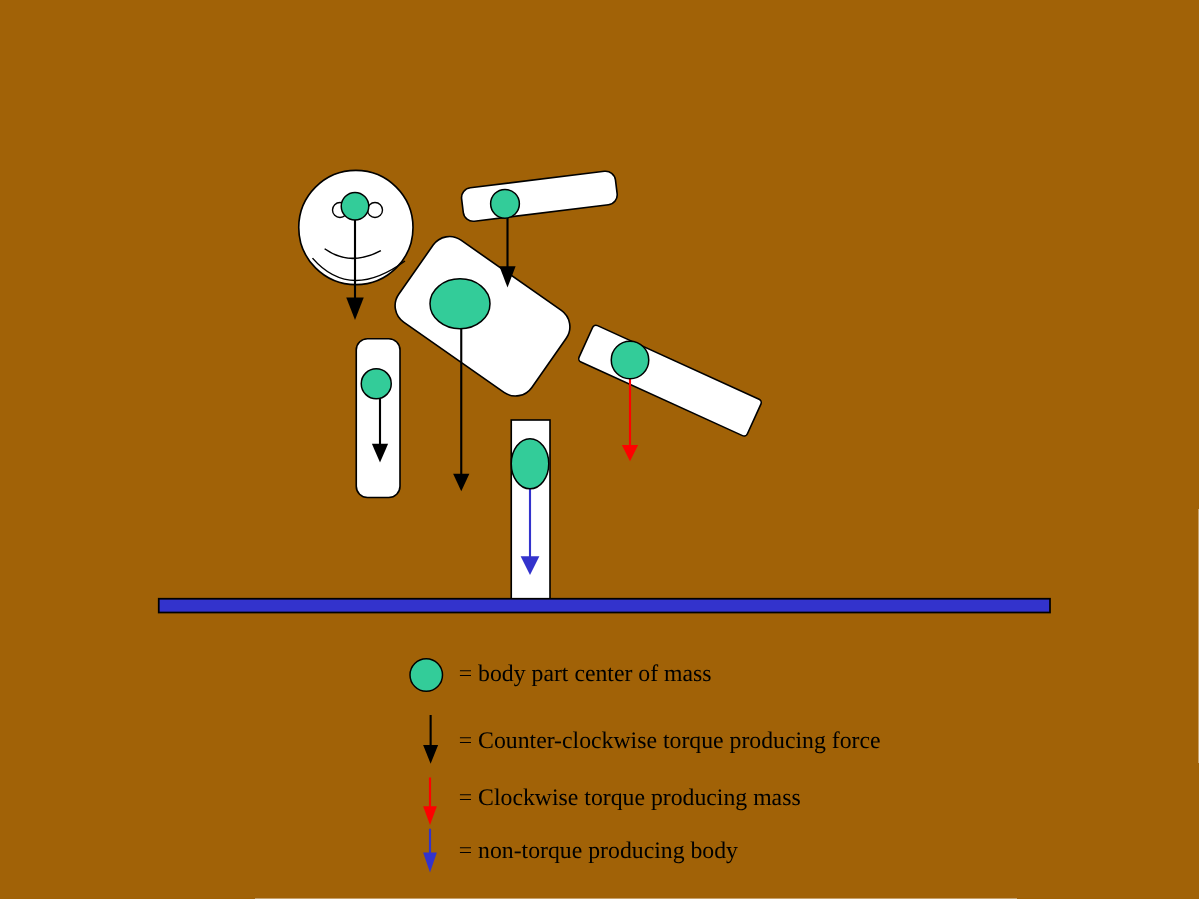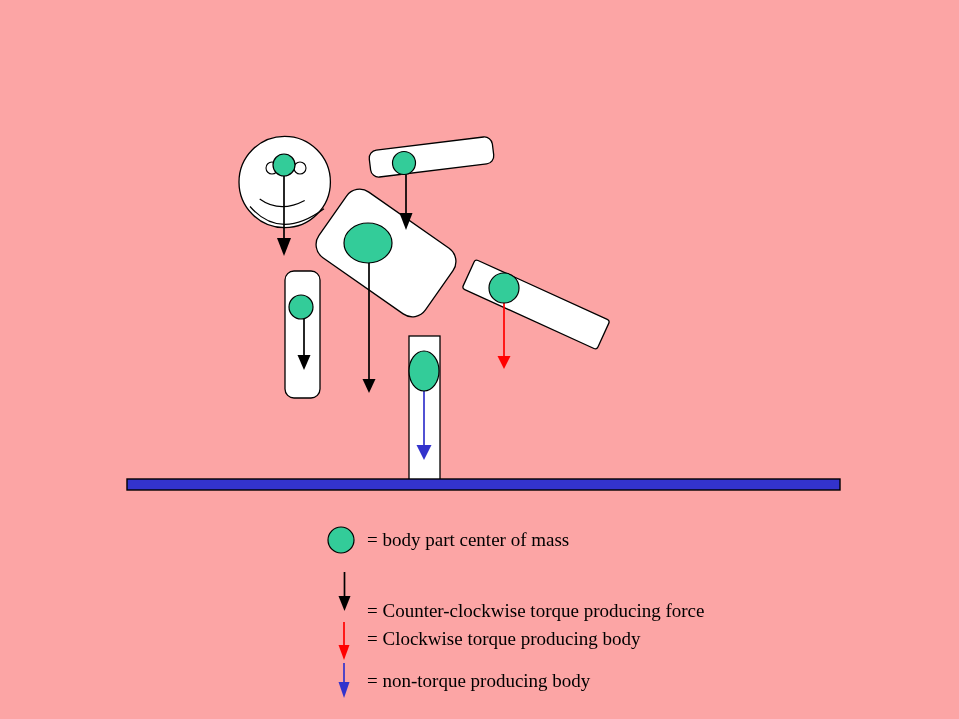--- a/index.html
+++ b/index.html
@@ -16,21 +16,21 @@
     --ccw-force-black: #000000;
     --cw-force-red: #FF0000;
     --nontorque-force-blue: #3333CC;
     --ground-blue: #3333CC;
     --outline-black: #000000;
   }
   .stage {
     position: relative;
     width: 959px;
     height: 719px;
-    background: #fca5a5;
+    background: #a16207;
   }
   svg { position: absolute; left: 0; top: 0; }
 
   
   .seg   { fill: #ffffff; stroke: var(--outline-black); stroke-width: 1.3; }
   .face  { fill: none;    stroke: var(--outline-black); stroke-width: 1.2; }
   .eye   { fill: #ffffff; stroke: var(--outline-black); stroke-width: 1.1; }
   .com   { fill: var(--com-green); stroke: var(--outline-black); stroke-width: 1.2; }
 
   .shaft-black { stroke: var(--ccw-force-black); stroke-width: 1.7; fill: none; }
@@ -123,18 +123,18 @@
       <line class="shaft-red" x1="344" y1="622" x2="344" y2="646"></line>
       <polygon class="head-red" points="338.5,645 349.5,645 344,660"></polygon>
 
       <line class="shaft-blue" x1="344" y1="663" x2="344" y2="684"></line>
       <polygon class="head-blue" points="338.5,682 349.5,682 344,698"></polygon>
     </g>
   </svg>
 
   <div class="legend-label" style="top:529px">= body part center of mass</div>
 
-  <div class="legend-label" style="top:600px">= Counter-clockwise torque producing force</div>
+  <div class="legend-label" style="top:582px">= Counter-clockwise torque producing force</div>
 
-  <div class="legend-label" style="top:628px">= Clockwise torque producing body</div>
+  <div class="legend-label" style="top:628px">= Clockwise torque producing mass</div>
 
   <div class="legend-label" style="top:670px">= non-torque producing body</div>
 </div>
 
 </body></html>

